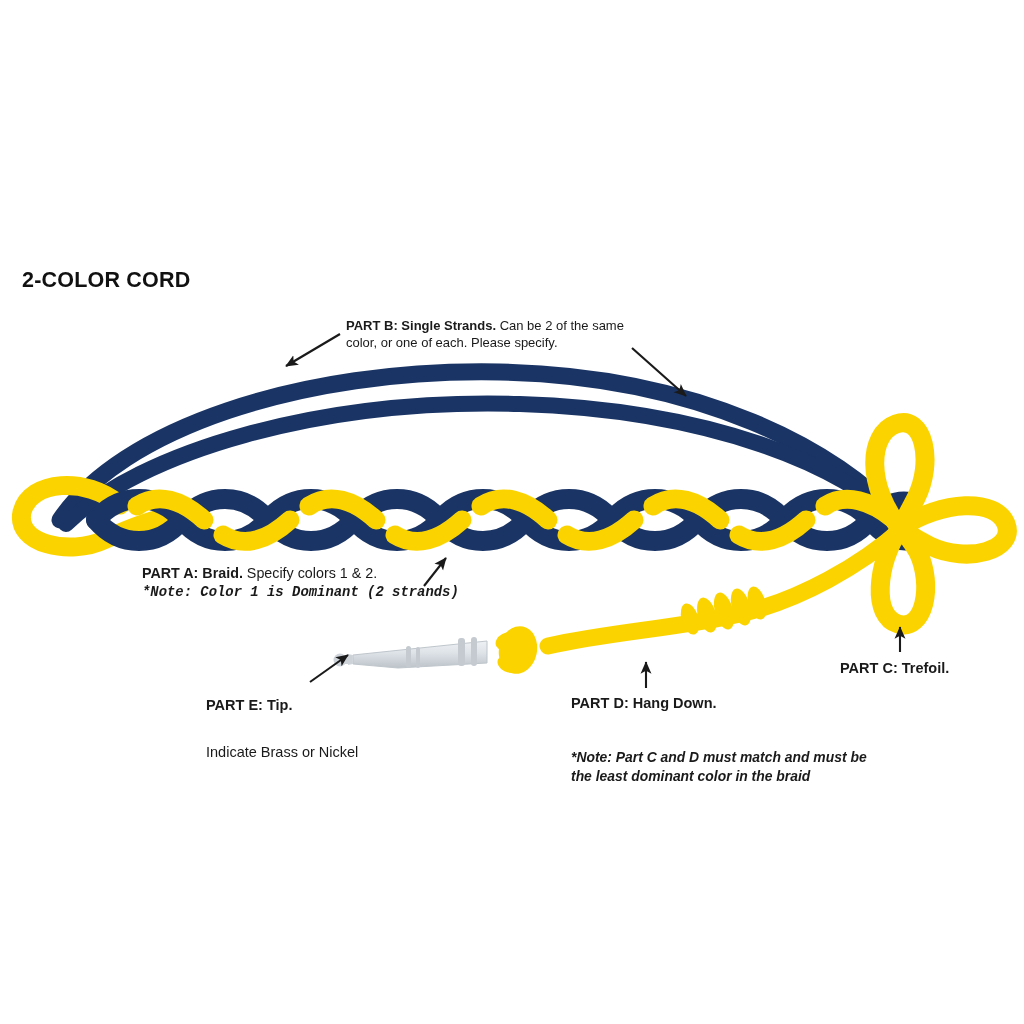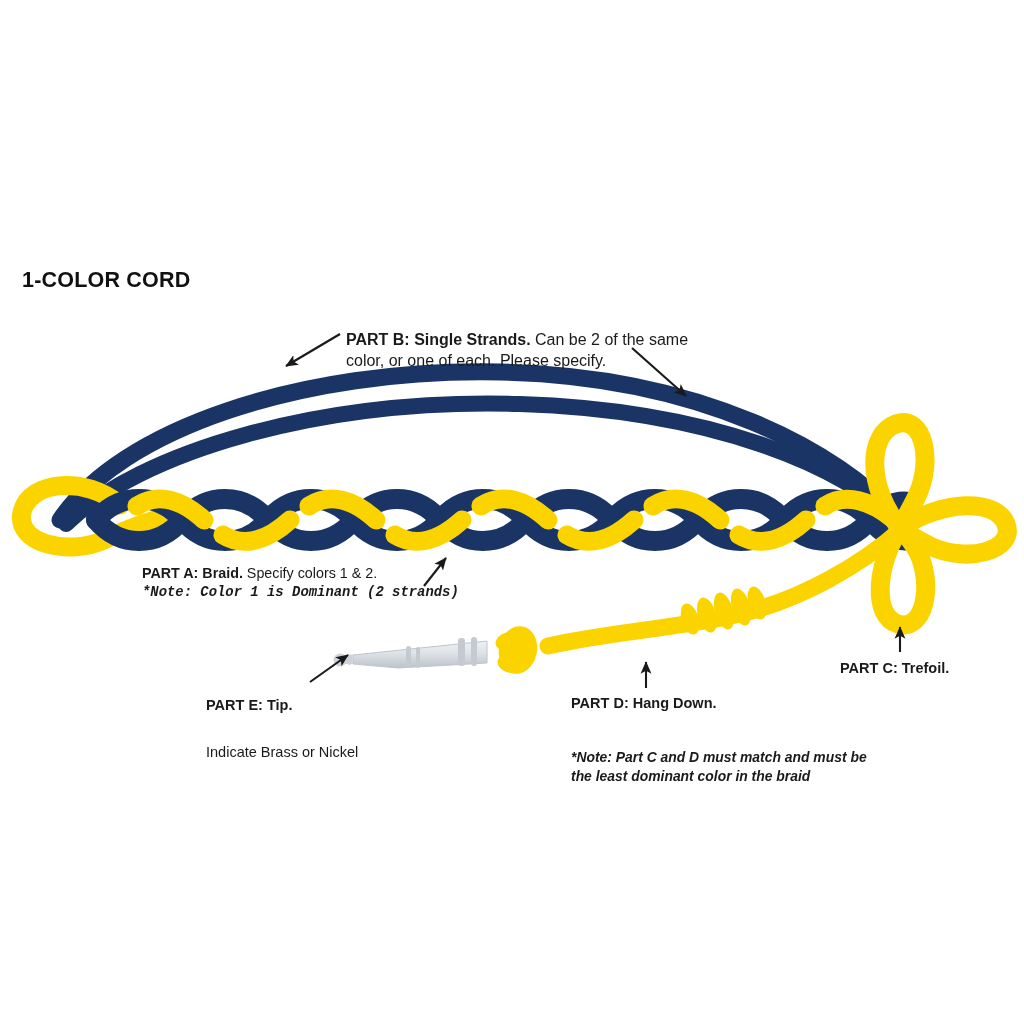--- a/index.html
+++ b/index.html
@@ -34,21 +34,21 @@
   #page-title {
     left: 22px;
     top: 266px;
     font-size: 21.5px;
     font-weight: bold;
     letter-spacing: 0.2px;
     color: #111111;
   }
 
   
-  #partB-block { left: 346px; top: 317px; font-size: 16px; margin-top: 12px; }
+  #partB-block { left: 346px; top: 317px; font-size: 13px; }
   #partB-block .line { display: block; }
 
   
   #partA-block { left: 142px; top: 564px; font-size: 14.3px; }
   #partA-block .line { display: block; }
   #partA-block .note { font-style: italic; font-weight: bold; font-size: 13.9px; font-family: Liberation Mono, monospace; }
 
   
   #partE-block { left: 206px; top: 668px; font-size: 14.5px; }
   #partE-block .line { display: block; margin-top: 28px; }
@@ -174,21 +174,21 @@
     <g>
       <line x1="340" y1="334" x2="286" y2="366" stroke="#1a1a1a" stroke-width="2.1" marker-end="url(#arrowhead)"></line>
       <line x1="632" y1="348" x2="686" y2="396" stroke="#1a1a1a" stroke-width="2.1" marker-end="url(#arrowhead)"></line>
       <line x1="424" y1="586" x2="446" y2="558" stroke="#1a1a1a" stroke-width="2.1" marker-end="url(#arrowhead)"></line>
       <line x1="310" y1="682" x2="348" y2="655" stroke="#1a1a1a" stroke-width="2.1" marker-end="url(#arrowhead)"></line>
       <line x1="646" y1="688" x2="646" y2="662" stroke="#1a1a1a" stroke-width="2.1" marker-end="url(#arrowhead)"></line>
       <line x1="900" y1="652" x2="900" y2="627" stroke="#1a1a1a" stroke-width="2.1" marker-end="url(#arrowhead)"></line>
     </g>
   </svg>
 
-  <div class="label" id="page-title">1-COLOR CORD</div>
+  <div class="label" id="page-title">2-COLOR CORD</div>
 
   <div class="label" id="partB-block">
     <span class="line"><span class="b">PART B: Single Strands.</span> <span class="n">Can be 2 of the same</span></span>
     <span class="line n">color, or one of each. Please specify.</span>
   </div>
 
   <div class="label" id="partA-block">
     <span class="line"><span class="b">PART A: Braid.</span> <span class="n">Specify colors 1 &amp; 2.</span></span>
     <span class="line note">*Note: Color 1 is Dominant (2 strands)</span>
   </div>

